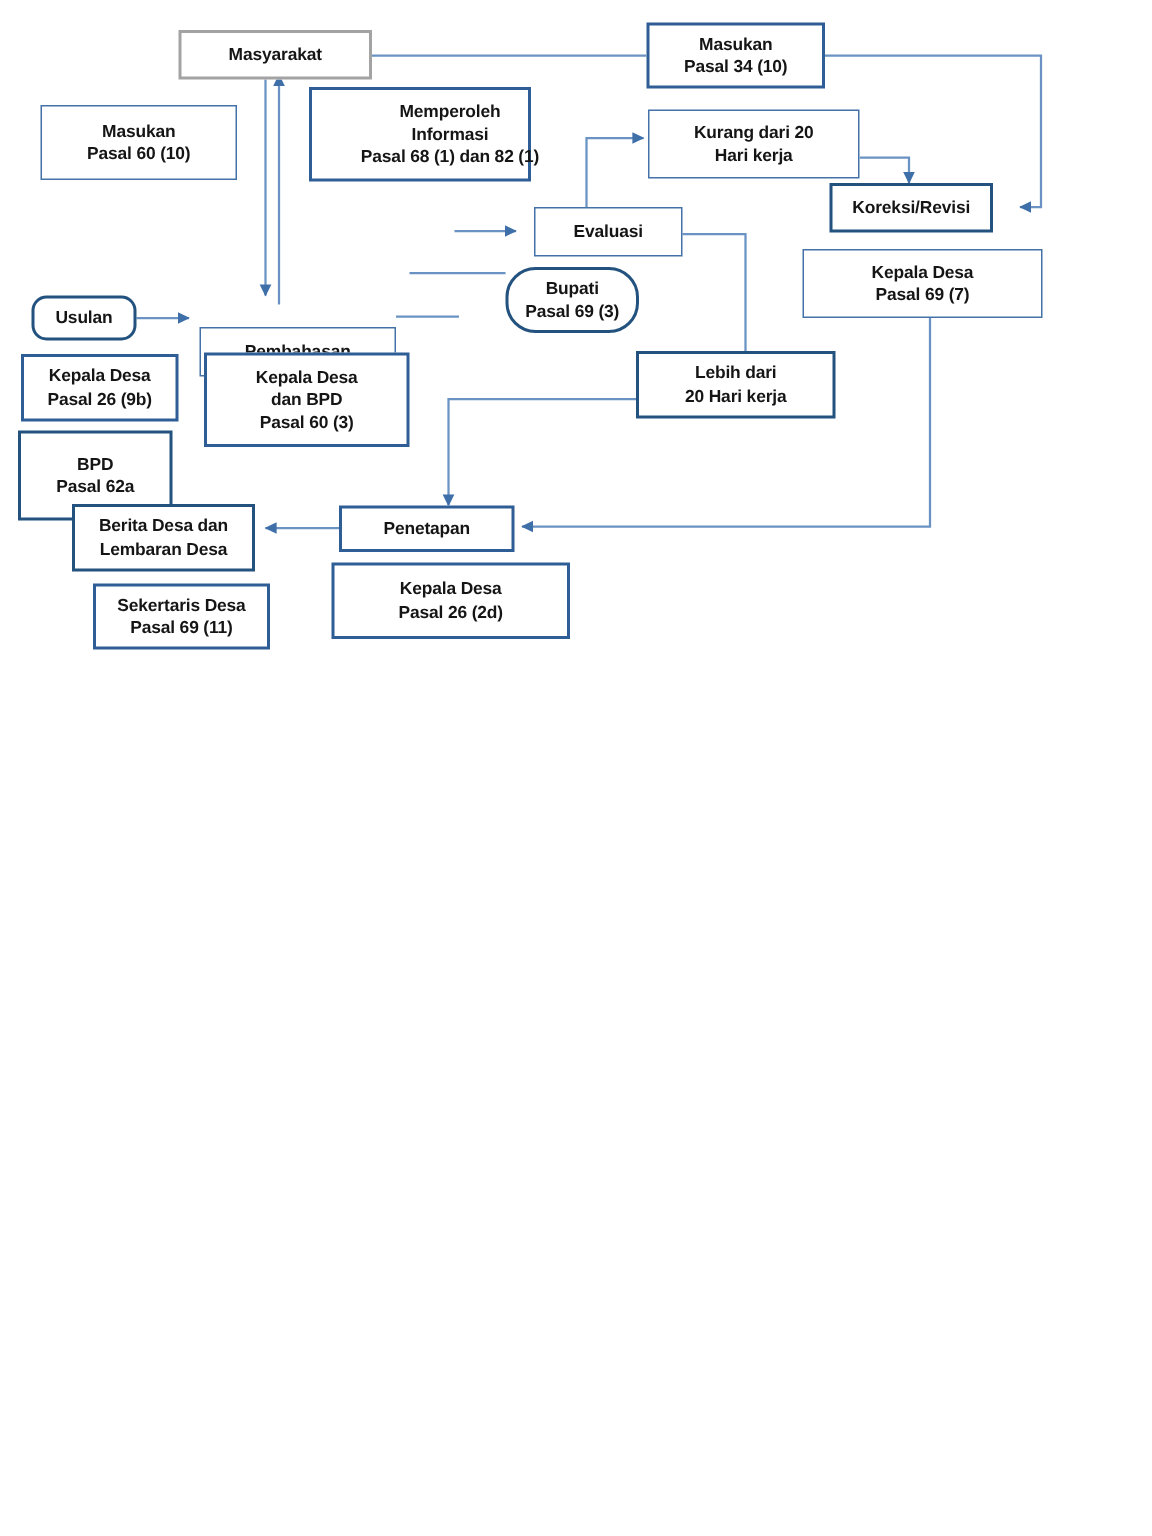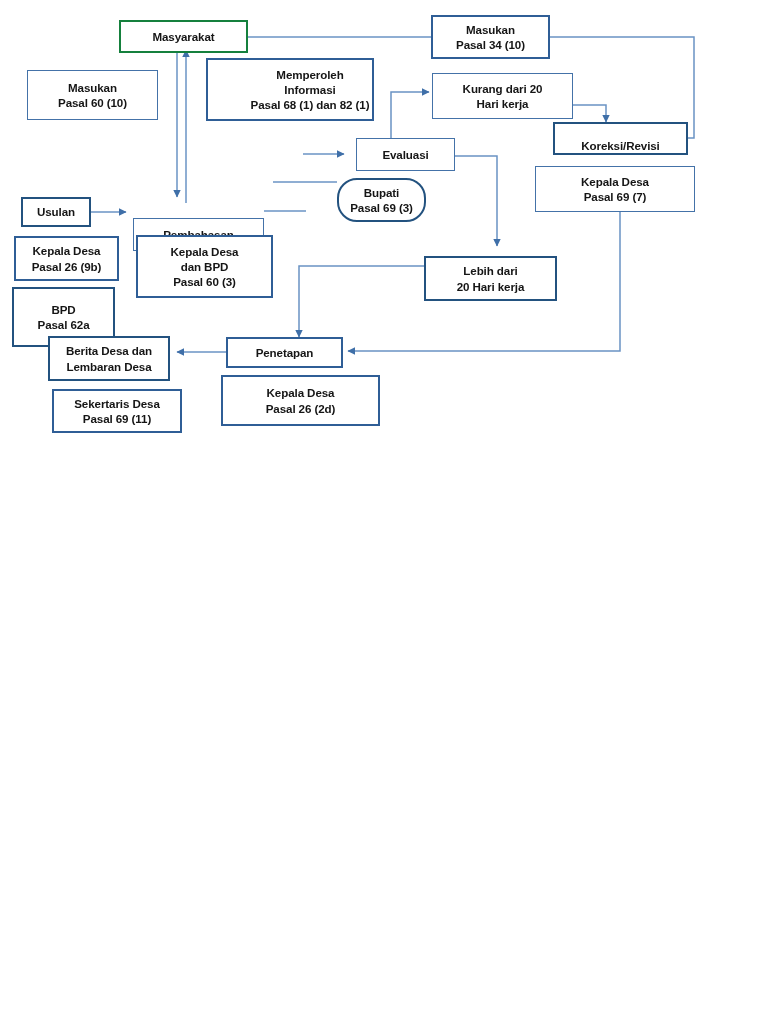--- a/index.html
+++ b/index.html
@@ -41,21 +41,21 @@
     line-height: 1.32;
     letter-spacing: -0.1px;
   }
   .node .ln {
     display: block;
     white-space: nowrap;
   }
   
   .bd-thin   { border: 1.4px solid #4472a8; }
   .bd-med    { border: 2px solid #2f5e96; }
-  .bd-dark   { border: 2px solid #15803d; }
+  .bd-dark   { border: 2px solid #a3a3a3; }
   .bd-heavy  { border: 2.4px solid #23527f; }
 
   .fs12 { font-size: 11.6px; }
 </style>
 </head>
 <body>
 
 <div id="canvas">
 
   <svg class="connectors" viewBox="0 0 768 1024" xmlns="http://www.w3.org/2000/svg">
@@ -98,55 +98,55 @@
 
   <div class="node bd-dark fs12" style="left:119px; top:20px; width:129px; height:33px;">
     <span class="ln">Masyarakat</span>
   </div>
 
   <div class="node bd-thin fs12" style="left:27px; top:70px; width:131px; height:50px;">
     <span class="ln">Masukan</span>
     <span class="ln">Pasal 60 (10)</span>
   </div>
 
-  <div class="node bd-med fs12" style="left:206px; top:58px; width:168px; height:63px;padding-left:40px;">
+  <div class="node bd-med fs12" style="left:206px; top:58px; width:148px; height:63px;padding-left:40px;">
     <span class="ln">Memperoleh</span>
     <span class="ln">Informasi</span>
     <span class="ln">Pasal 68 (1) dan 82 (1)</span>
   </div>
 
   <div class="node bd-med fs12" style="left:431px; top:15px; width:119px; height:44px;">
     <span class="ln">Masukan</span>
     <span class="ln">Pasal 34 (10)</span>
   </div>
 
   <div class="node bd-thin fs12" style="left:432px; top:73px; width:141px; height:46px;text-align:right;">
     <span class="ln">Kurang dari 20</span>
     <span class="ln">Hari kerja</span>
   </div>
 
-  <div class="node bd-heavy fs12" style="left:553px; top:122px; width:135px; height:33px;justify-content:flex-end;">
+  <div class="node bd-heavy fs12" style="left:553px; top:122px; width:109px; height:33px;">
     <span class="ln">Koreksi/Revisi</span>
   </div>
 
   <div class="node bd-thin fs12" style="left:356px; top:138px; width:99px; height:33px;">
     <span class="ln">Evaluasi</span>
   </div>
 
   <div class="node bd-heavy fs12" style="left:337px; top:178px; width:89px; height:44px;border-radius:20px;">
     <span class="ln">Bupati</span>
     <span class="ln">Pasal 69 (3)</span>
   </div>
 
   <div class="node bd-thin fs12" style="left:535px; top:166px; width:160px; height:46px;">
     <span class="ln">Kepala Desa</span>
     <span class="ln">Pasal 69 (7)</span>
   </div>
 
-  <div class="node bd-heavy fs12" style="left:21px; top:197px; width:70px; height:30px;">
+  <div class="node bd-heavy fs12" style="left:21px; top:197px; width:70px; height:30px;border-radius:10px;">
     <span class="ln">Usulan</span>
   </div>
 
   <div class="node bd-thin fs12" style="left:133px; top:197px; width:131px; height:33px;margin-top:21px;">
     <span class="ln">Pembahasan</span>
   </div>
 
   <div class="node bd-med fs12" style="left:14px; top:236px; width:105px; height:45px;">
     <span class="ln">Kepala Desa</span>
     <span class="ln">Pasal 26 (9b)</span>
@@ -156,35 +156,35 @@
     <span class="ln">Kepala Desa</span>
     <span class="ln">dan BPD</span>
     <span class="ln">Pasal 60 (3)</span>
   </div>
 
   <div class="node bd-heavy fs12" style="left:12px; top:287px; width:103px; height:60px;">
     <span class="ln">BPD</span>
     <span class="ln">Pasal 62a</span>
   </div>
 
-  <div class="node bd-heavy fs12" style="left:424px; top:256px; width:133px; height:45px;">
+  <div class="node bd-heavy fs12" style="left:424px; top:234px; width:133px; height:45px;">
     <span class="ln">Lebih dari</span>
     <span class="ln">20 Hari kerja</span>
   </div>
 
   <div class="node bd-med fs12" style="left:226px; top:337px; width:117px; height:31px;">
     <span class="ln">Penetapan</span>
   </div>
 
   <div class="node bd-heavy fs12" style="left:48px; top:336px; width:122px; height:45px;">
     <span class="ln">Berita Desa dan</span>
     <span class="ln">Lembaran Desa</span>
   </div>
 
-  <div class="node bd-med fs12" style="left:52px; top:389px; width:130px; height:44px;">
+  <div class="node bd-med fs12" style="left:62px; top:389px; width:118px; height:44px;">
     <span class="ln">Sekertaris Desa</span>
     <span class="ln">Pasal 69 (11)</span>
   </div>
 
   <div class="node bd-med fs12" style="left:221px; top:375px; width:159px; height:51px;">
     <span class="ln">Kepala Desa</span>
     <span class="ln">Pasal 26 (2d)</span>
   </div>
 
 </div>

